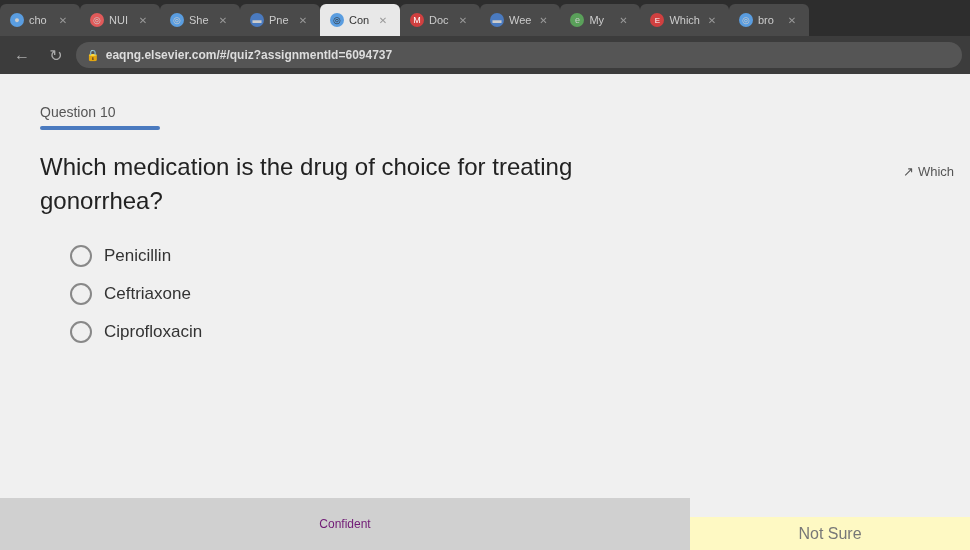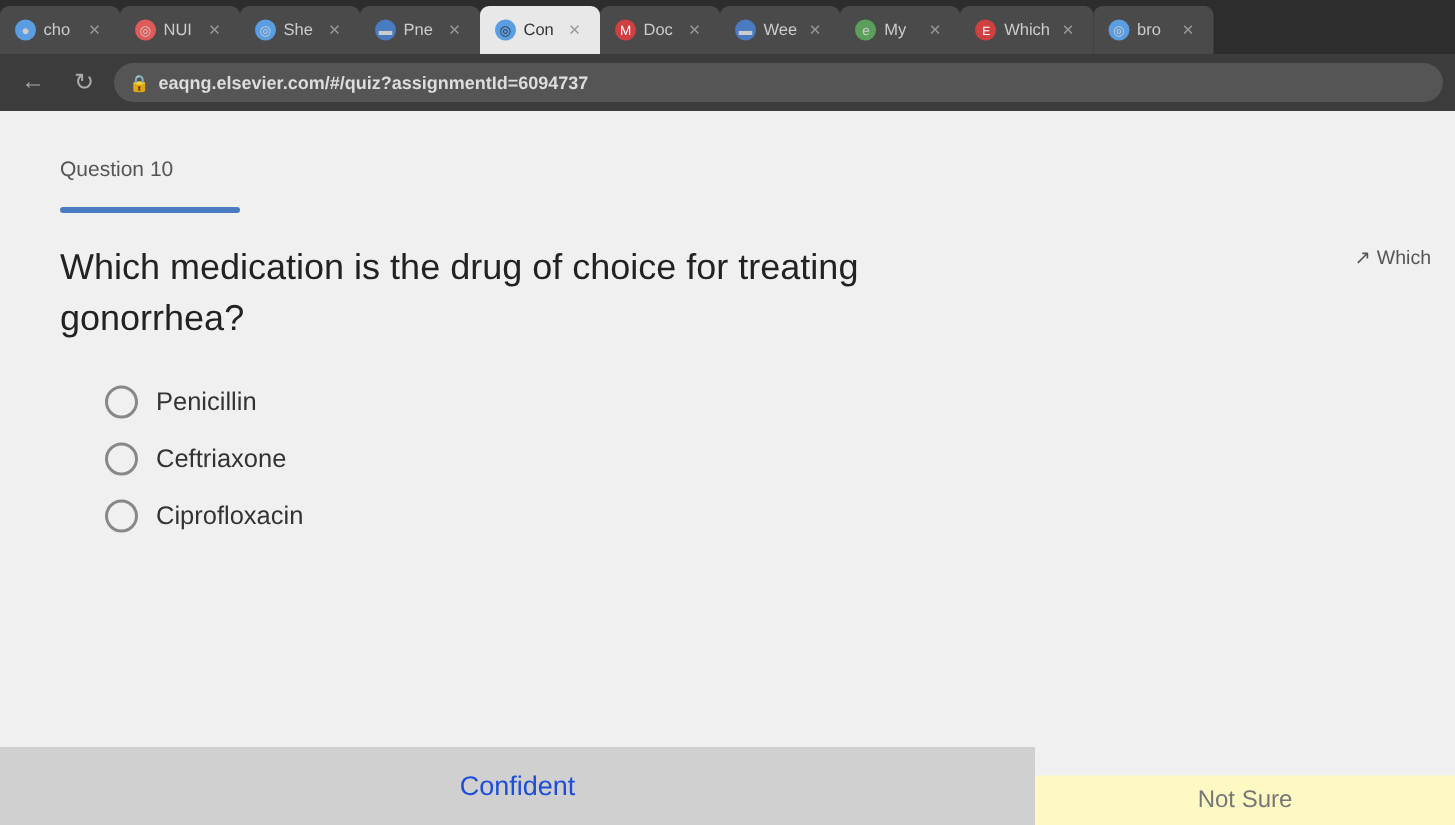--- a/index.html
+++ b/index.html
@@ -131,21 +131,21 @@
       background: #f0f0f0;
       width: 100%;
       height: calc(550px - 74px);
       position: relative;
       padding: 30px 40px;
     }
 
     .question-label {
       font-size: 14px;
       color: #555;
-      margin-bottom: 18px;
+      margin-bottom: 6px;
     }
 
     .question-underline {
       width: 120px;
       height: 4px;
       background: #4a7abf;
       border-radius: 2px;
       margin-bottom: 20px;
     }
 
@@ -193,22 +193,22 @@
       left: 0;
       right: 0;
       display: flex;
       height: 52px;
     }
 
     .confident-btn {
       flex: 1;
       background: #d0d0d0;
       border: none;
-      font-size: 18px;
-      color: #1d4ed8;
+      font-size: 12px;
+      color: #701a75;
       cursor: pointer;
       display: flex;
       align-items: center;
       justify-content: center;
     }
 
     .not-sure-btn {
       width: 280px;
       background: #fef9c3;
       border: none;

